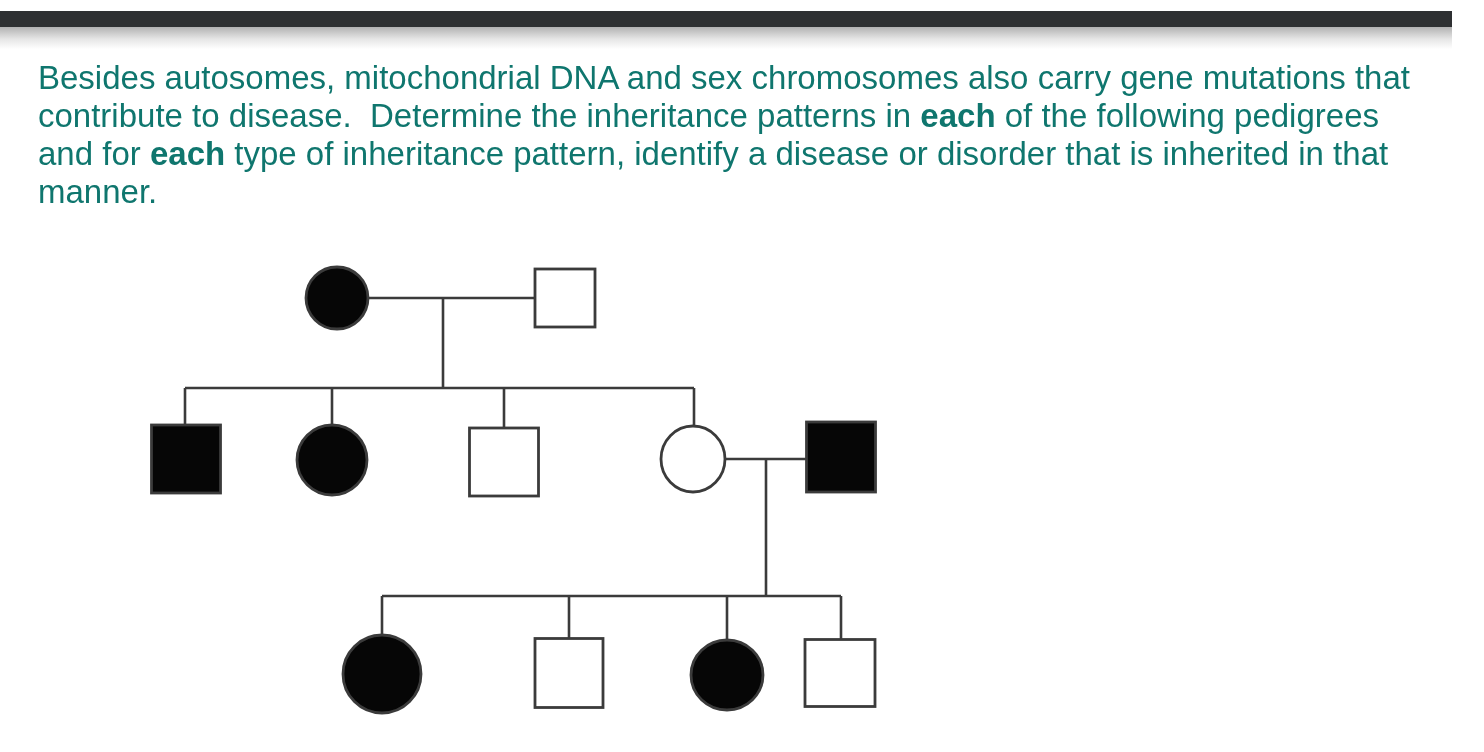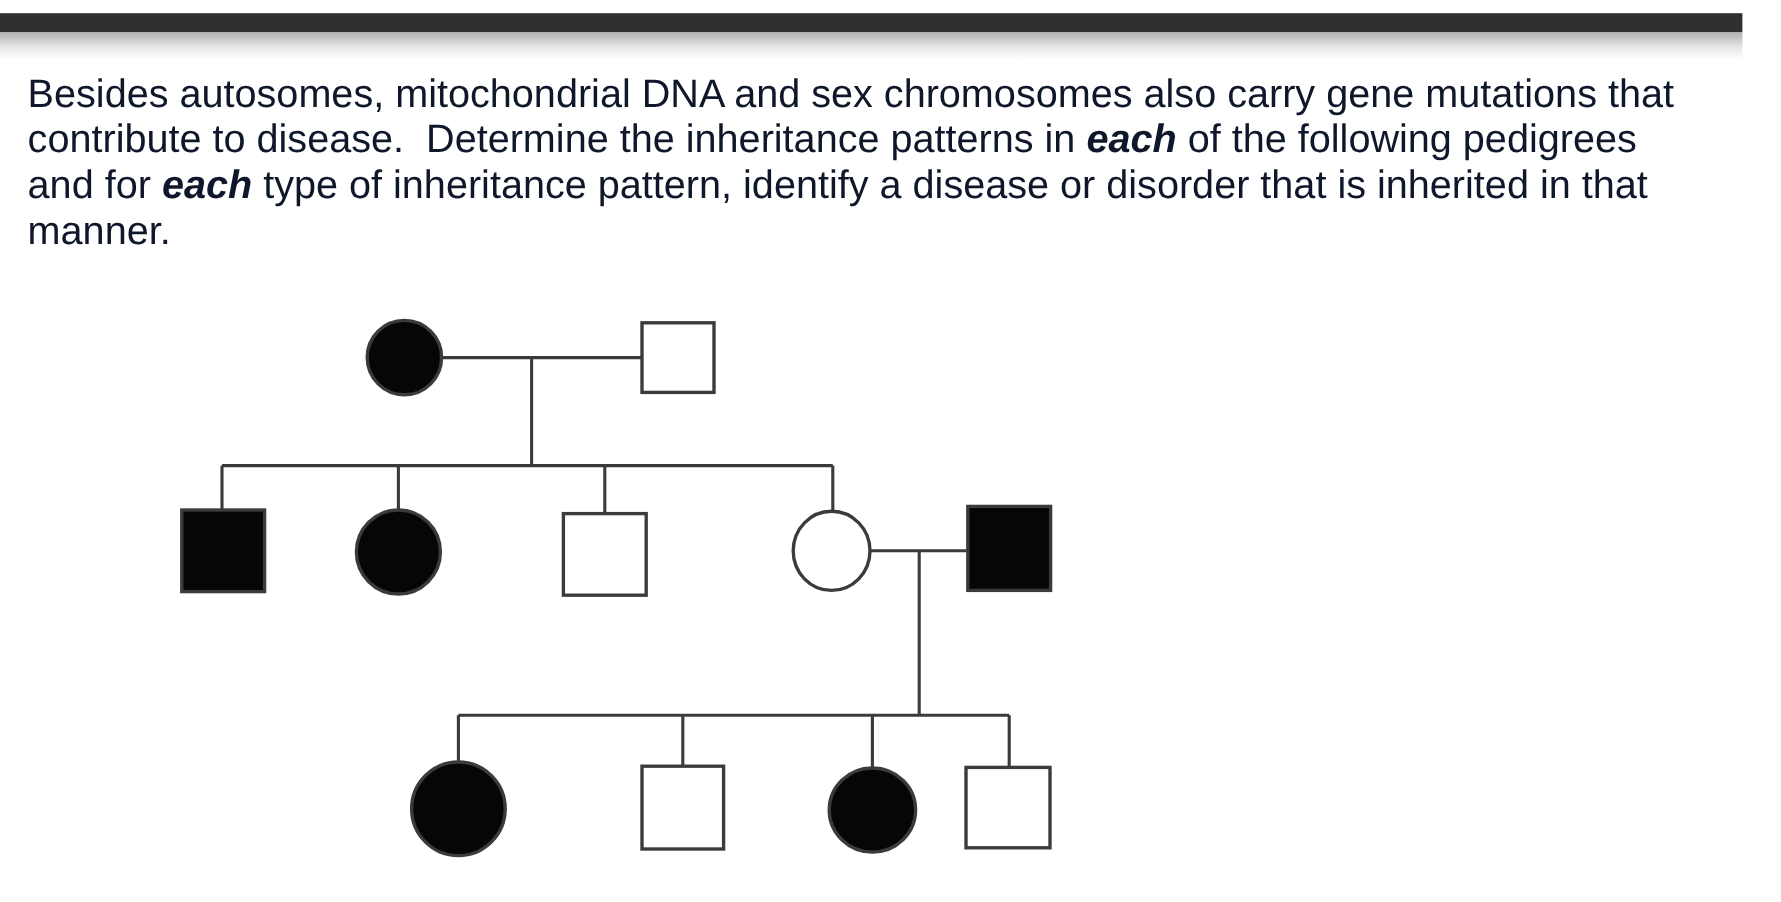--- a/index.html
+++ b/index.html
@@ -13,27 +13,27 @@
   .top-bar{
     position:absolute;left:0;top:11px;
     width:1452px;height:16px;
   }
   .top-bar-shadow{
     position:absolute;left:0;top:27px;
     width:1452px;height:22px;
     background:linear-gradient(#b2b2b2 0%,#e6e6e6 55%,#ffffff 100%);
   }
   .question{
-    position:absolute;left:23px;top:26px;
+    position:absolute;left:38px;top:26px;
     width:1412px;
     font-size:33px;line-height:38px;
-    color:#0f172a;
+    color:#0f766e;
     white-space:pre-wrap;
   }
-  .question .em{font-weight:bold;font-style:italic;}
+  .question .em{font-weight:bold;}
   svg.pedigree{position:absolute;left:0;top:0;}
 </style>
 </head>
 <body>
 
 <div class="page">
   <div class="top-bar" style="background: rgb(46, 48, 50);"></div>
   <div class="top-bar-shadow"></div>
   <p class="question"><span>Besides autosomes, mitochondrial DNA and sex chromosomes also carry gene mutations that</span><br><span>contribute to disease.  Determine the inheritance patterns in </span><span class="em">each</span><span> of the following pedigrees</span><br><span>and for </span><span class="em">each</span><span> type of inheritance pattern, identify a disease or disorder that is inherited in that</span><br><span>manner.</span></p>
   <svg class="pedigree" width="1484" height="752" viewBox="0 0 1484 752">

